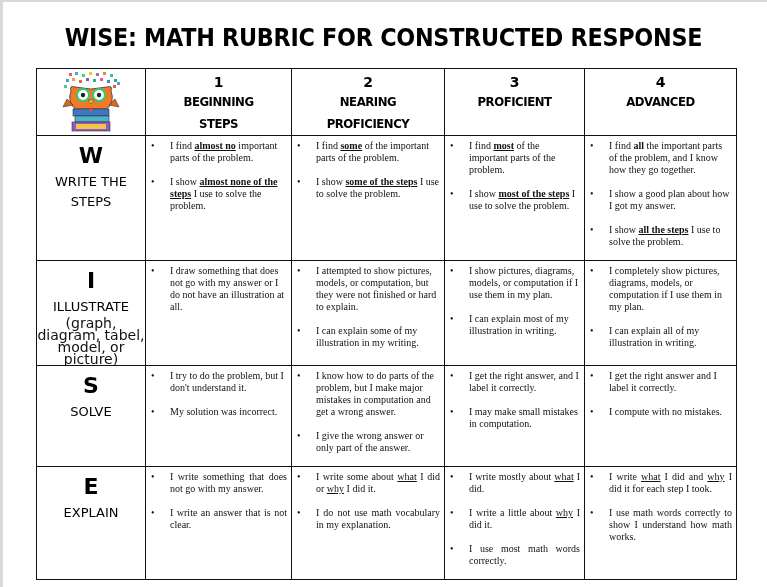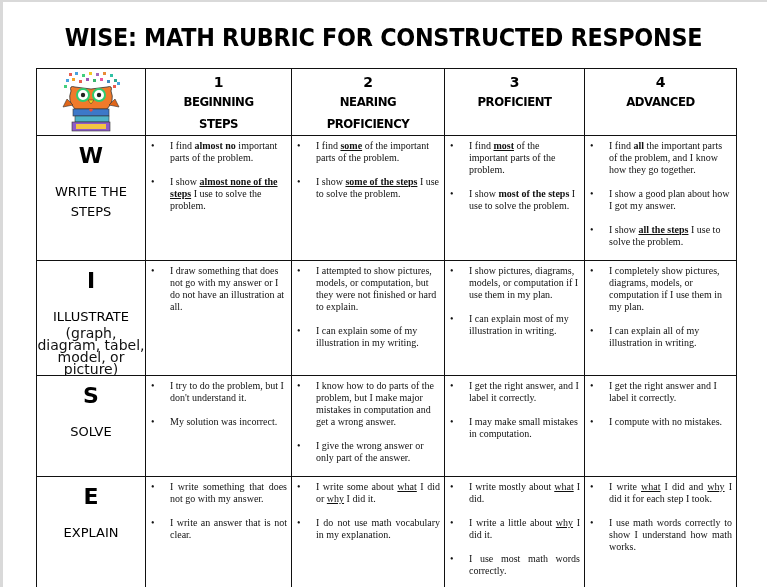--- a/index.html
+++ b/index.html
@@ -22,21 +22,21 @@
   table.rubric td, table.rubric th {
     border:1.5px solid #111; vertical-align:top; padding:0; overflow:hidden;
   }
   .hdr-row { height:65px; }
   .hdr-cell { text-align:center; font-family:"DejaVu Sans", sans-serif; font-weight:bold; color:#000; }
   .hdr-num { font-size:14px; margin-top:4px; line-height:18px; }
   .hdr-label { font-size:13px; line-height:22px; letter-spacing:-0.5px; transform:scaleX(0.9); }
   .row-w { height:104px; } .row-i { height:95px; } .row-s { height:95px; } .row-e { height:95px; }
   .crit-cell { text-align:center; font-family:"DejaVu Sans", sans-serif; color:#000; }
   .crit-letter { font-size:22px; font-weight:bold; margin-top:6px; line-height:28px; }
-  .crit-label { font-size:13px; line-height:20px; margin-top:12px; }
+  .crit-label { font-size:13px; line-height:20px; margin-top:2px; }
   .crit-sub { font-size:14px; line-height:12px; color:#111; }
   ul.bullets { margin:4px 4px 0 0; padding:0; list-style:none; }
   ul.bullets li {
     position:relative; padding-left:24px; font-size:10px; line-height:12px;
     color:#111; margin-bottom:12px;
   }
   ul.bullets li::before {
     content:"\2022"; position:absolute; left:5px; top:0; font-size:10px;
   }
   ul.bullets li.justify { text-align:justify; }
@@ -118,34 +118,34 @@
   </tr>
 
   <tr class="row-w">
     <td class="crit-cell">
       <div class="crit-letter">W</div>
       <div class="crit-label">WRITE THE</div>
       <div class="crit-label" style="margin-top:0">STEPS</div>
     </td>
     <td>
           <ul class="bullets">
-            <li>I find <b style=" text-align: center;">almost no</b> important parts of the problem.</li>
+            <li>I find <b style="text-decoration: underline; text-align: center;">almost no</b> important parts of the problem.</li>
             <li>I show <b style="text-decoration: underline;">almost none of the steps</b> I use to solve the problem.</li>
           </ul>
         </td>
     <td>
           <ul class="bullets">
             <li>I find <b style="text-decoration: underline;">some</b> of the important parts of the problem.</li>
             <li>I show <b style="text-decoration: underline;">some of the steps</b> I use to solve the problem.</li>
           </ul>
         </td>
     <td>
           <ul class="bullets">
             <li>I find <b style="text-decoration: underline;">most</b> of the important parts of the problem.</li>
-            <li>I show <b style=" margin-top: 14px;">most of the steps</b> I use to solve the problem.</li>
+            <li>I show <b style="text-decoration: underline; margin-top: 14px;">most of the steps</b> I use to solve the problem.</li>
           </ul>
         </td>
     <td>
           <ul class="bullets">
             <li>I find <b style="">all</b> the important parts of the problem, and I know how they go together.</li>
             <li>I show a good plan about how I got my answer.</li>
             <li>I show <b style="text-decoration: underline; margin-top: 16px;">all the steps</b> I use to solve the problem.</li>
           </ul>
         </td>
   </tr>

